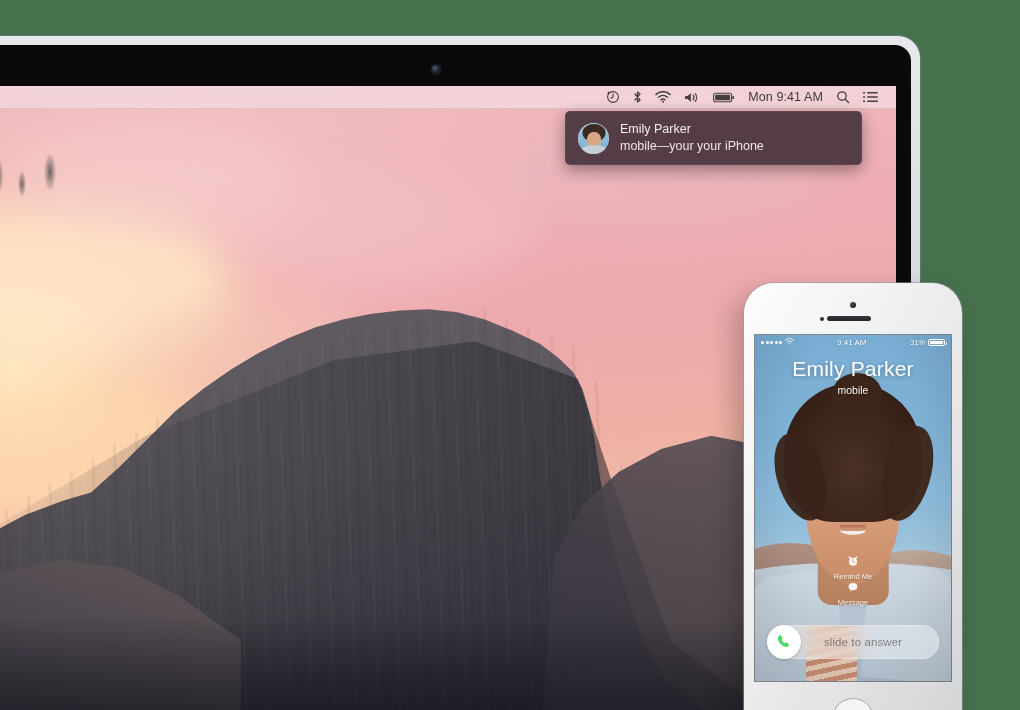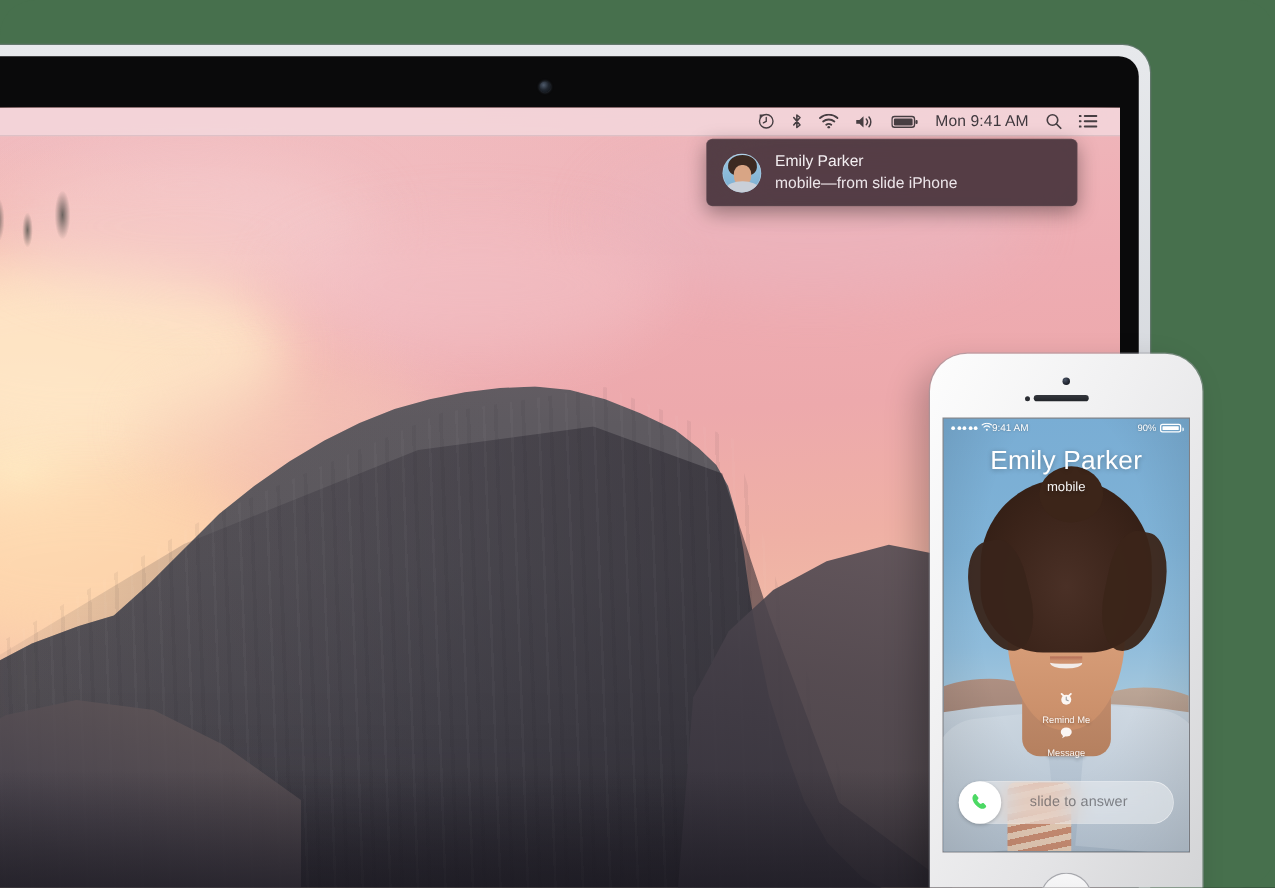--- a/index.html
+++ b/index.html
@@ -345,21 +345,21 @@
 
   
   .ip-status {
     position:absolute; left:0; right:0; top:0; height:15px;
     display:flex; align-items:center; padding:0 6px;
     color:#fff; font-size:7.5px; text-shadow:0 0 2px rgba(0,0,0,.35);
   }
   .ips-left { display:flex; align-items:center; gap:2.5px; }
   .ips-dots { display:flex; gap:1.5px; }
   .ips-dot { width:3px; height:3px; border-radius:50%; background:#fff; }
-  .ips-center { flex:1; font-size:8px; }
+  .ips-center { flex:1; text-align:center; font-size:8px; }
   .ips-right { display:flex; align-items:center; gap:3px; font-size:7.5px; }
   .ips-batt {
     width:17px; height:7.5px; border:1px solid #fff; border-radius:2px;
     position:relative; padding:1px;
   }
   .ips-batt::after {
     content:""; position:absolute; right:-3px; top:2px;
     width:1.5px; height:3px; background:#fff; border-radius:0 1px 1px 0;
   }
   .ips-batt i { display:block; width:100%; height:100%; background:#fff; border-radius:.5px; }
@@ -502,21 +502,21 @@
 
       <div class="notif">
         <div class="notif-body">
           <div class="notif-avatar">
             <div class="av-hair"></div>
             <div class="av-face"></div>
             <div class="av-body"></div>
           </div>
           <div class="notif-text">
             <div class="notif-name">Emily Parker</div>
-            <div class="notif-sub">mobile—from slide iPhone</div>
+            <div class="notif-sub">mobile—your your iPhone</div>
           </div>
         </div>
       </div>
 
     </div>
   </div>
 
   <div id="iphone">
     <div class="ip-body"></div>
 
@@ -562,21 +562,21 @@
           <span>
             <svg width="9" height="7" viewBox="0 0 9 7" aria-hidden="true">
               <path d="M.6 2 A6 6 0 0 1 8.4 2" fill="none" stroke="#fff" stroke-width=".9" stroke-linecap="round"></path>
               <path d="M2.2 3.7 A3.6 3.6 0 0 1 6.8 3.7" fill="none" stroke="#fff" stroke-width=".9" stroke-linecap="round"></path>
               <circle cx="4.5" cy="5.7" r=".8" fill="#fff"></circle>
             </svg>
           </span>
         </div>
         <div class="ips-center">9:41 AM</div>
         <div class="ips-right">
-          <span>90%</span>
+          <span>31%</span>
           <span class="ips-batt">
               <i></i>
             </span>
         </div>
       </div>
 
       <div class="caller">
         <div class="caller-name">Emily Parker</div>
         <div class="caller-label">mobile</div>
       </div>

